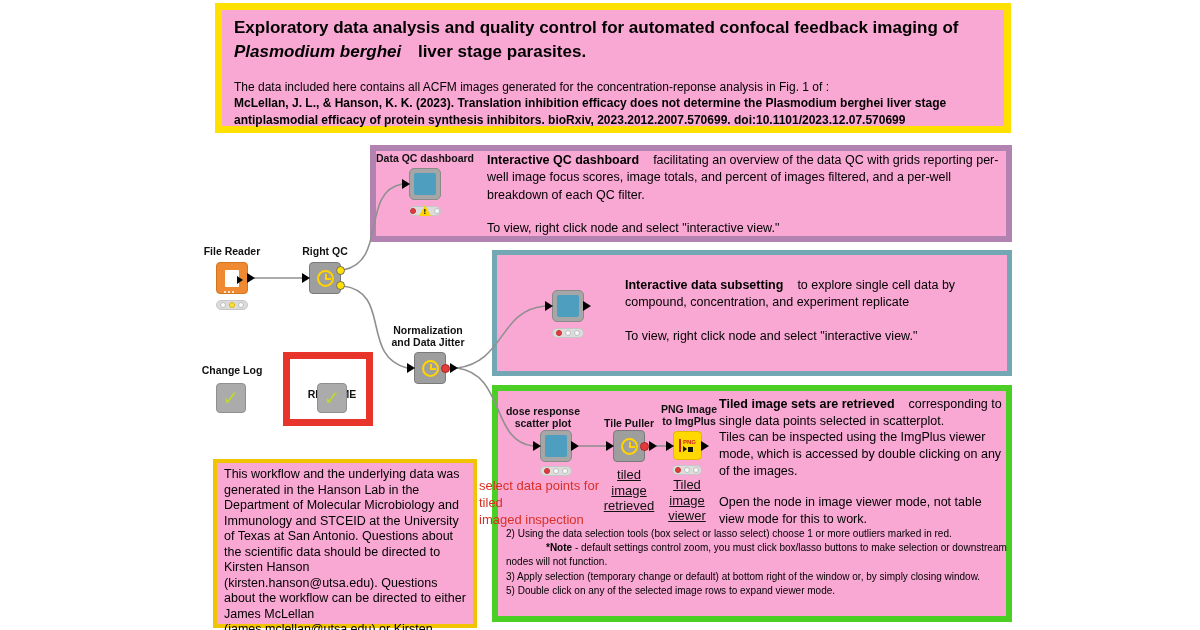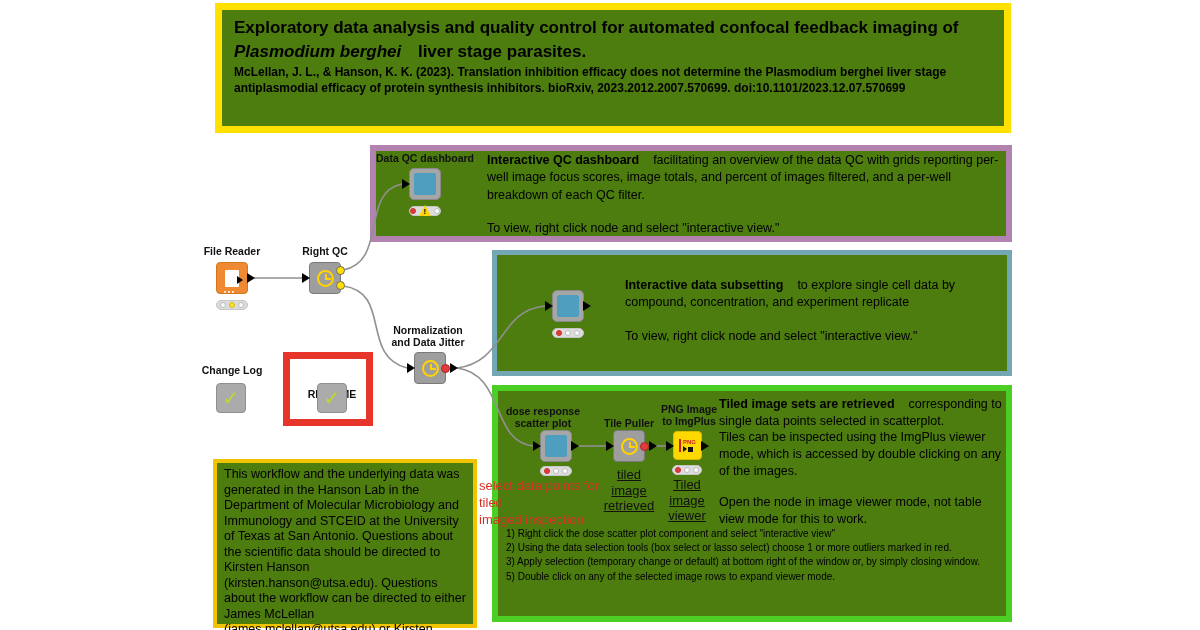--- a/index.html
+++ b/index.html
@@ -1,20 +1,20 @@
 <!DOCTYPE html>
 <html style="--c-yellow: #FFE000; --c-gold: #F0C400; --c-purple: #B283B0; --c-blue: #74A7B4; --c-green: #4CCF24; --c-red: #E8352B; --c-node_blue: #4E9EC0; --c-node_orange: #EF8A33; --c-node_yellow: #FFD800; --c-wire: #909090;"><head>
 <meta charset="utf-8">
 <style>
   * { margin:0; padding:0; box-sizing:border-box; }
   body { background:#fff; font-family:"Liberation Sans", sans-serif; }
   .canvas { position:relative; width:1200px; height:630px; background:#fff; overflow:hidden; }
 
   
-  .abox { position:absolute; background:#4d7c0f; z-index:1; }
+  .abox { position:absolute; background:#f9a8d4; z-index:1; }
   .title-box  { left:215px; top:3px;   width:796px; height:130px; border:7px solid var(--c-yellow); padding:6px 12px; }
   .purple-box { left:370px; top:145px; width:642px; height:97px;  border:6px solid var(--c-purple); }
   .blue-box   { left:492px; top:250px; width:520px; height:126px; border:5px solid var(--c-blue); }
   .green-box  { left:492px; top:385px; width:520px; height:237px; border:6px solid var(--c-green); }
   .red-box    { left:283px; top:352px; width:90px;  height:74px;  border:7px solid var(--c-red); background:transparent; }
   .info-box   { left:213px; top:459px; width:264px; height:169px; border:4px solid var(--c-gold); padding:4px 7px; }
 
   .ttl   { font-weight:bold; font-size:17px; line-height:1.4; color:#000; }
   .ttl .it { font-style:italic; margin-right:12px; }
   .intro { font-size:12px; line-height:1.4; margin-top:15px; color:#000; }
@@ -101,20 +101,21 @@
   .nnote  { position:absolute; z-index:3; font-size:13px; line-height:1.3; text-align:left;
             white-space:pre-line; color:#D93025; }
 </style>
 </head>
 <body>
 
 <div class="canvas">
 
   <div class="abox title-box">
     <p class="ttl"><span>Exploratory data analysis and quality control for automated confocal feedback imaging of </span><span class="it">Plasmodium berghei</span><span> liver stage parasites.</span></p>
+    <p class="intro">The data included here contains all ACFM images generated for the concentration-reponse analysis in Fig. 1 of :</p>
     <p class="cite">McLellan, J. L., &amp; Hanson, K. K. (2023). Translation inhibition efficacy does not determine the Plasmodium berghei liver stage antiplasmodial efficacy of protein synthesis inhibitors. bioRxiv, 2023.2012.2007.570699. doi:10.1101/2023.12.07.570699</p>
   </div>
 
   <div class="abox purple-box"></div>
   <div class="atxt ptxt">
     <p><span class="hd">Interactive QC dashboard</span><span class="bd">facilitating an overview of the data QC with grids reporting per-well image focus scores, image totals, and percent of images filtered, and a per-well breakdown of each QC filter.</span></p>
     <p class="ftr">To view, right click node and select "interactive view."</p>
   </div>
 
   <div class="abox blue-box"></div>
@@ -124,22 +125,22 @@
   </div>
 
   <div class="abox green-box"></div>
   <div class="atxt gtxt">
     <p><span class="hd">Tiled image sets are retrieved</span><span class="bd">corresponding to single data points selected in scatterplot.
 Tiles can be inspected using the ImgPlus viewer mode, which is accessed by double clicking on any of the images.</span></p>
     <p class="ftr">Open the node in image viewer mode, not table view mode for this to work.</p>
   </div>
 
   <div class="steps">
-    <div>1) Right click the dose scatter plot component and select "interactive view"</div>
     <div>2) Using the data selection tools (box select or lasso select) choose 1 or more outliers marked in red.</div>
+    <div class="note"><b>*Note</b><span> - default settings control zoom, you must click box/lasso buttons to make selection or downstream nodes will not function.</span></div>
     <div>3) Apply selection (temporary change or default) at bottom right of the window or, by simply closing window.</div>
     <div class="last">5) Double click on any of the selected image rows to expand viewer mode.</div>
   </div>
 
   <div class="abox red-box"></div>
 
   <div class="abox info-box">
     <p class="infotxt">This workflow and the underlying data was generated in the Hanson Lab in the Department of Molecular Microbiology and Immunology and STCEID at the University of Texas at San Antonio. Questions about the scientific data should be directed to Kirsten Hanson (kirsten.hanson@utsa.edu). Questions about the workflow can be directed to either James McLellan (james.mclellan@utsa.edu) or Kirsten Hanson.</p>
   </div>
 

